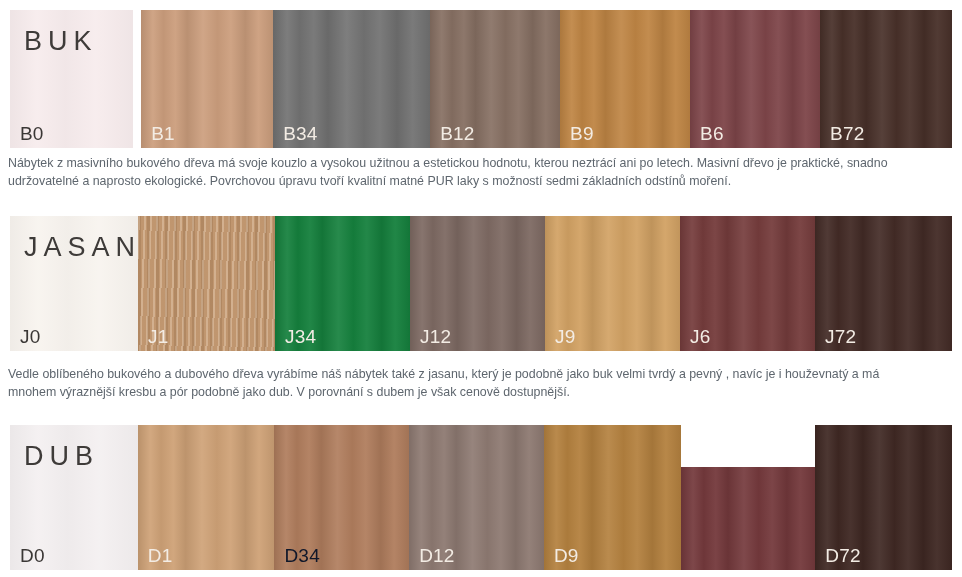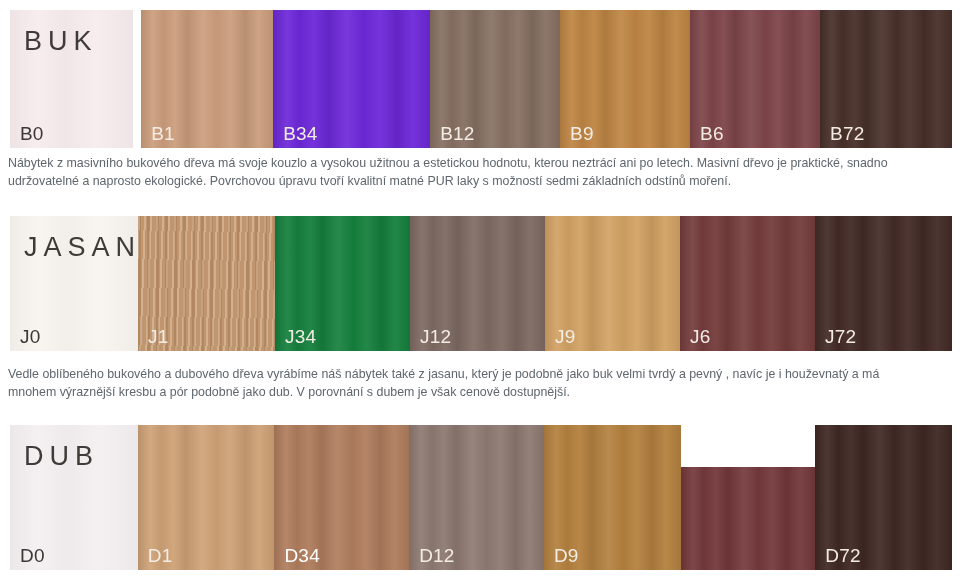--- a/index.html
+++ b/index.html
@@ -130,21 +130,21 @@
   <div class="wood-row" id="row-buk" style="top: 10px; height: 138px;">
     <div class="swatch" style="width: 128px; background: rgb(247, 236, 237);">
       <div class="grain soft"></div>
       <span class="wood-title">BUK</span>
       <span class="swatch-label" style="color: rgb(58, 55, 53);">B0</span>
     </div>
     <div class="swatch" style="width: 137px; background: rgb(204, 158, 125); margin-left: 8px;">
       <div class="grain broad"></div>
       <span class="swatch-label" style="color: rgb(243, 236, 228);">B1</span>
     </div>
-    <div class="swatch" style="width: 163px; background: #6d28d9;">
+    <div class="swatch" style="width: 163px; background: #737373;">
       <div class="grain broad"></div>
       <span class="swatch-label" style="color: rgb(243, 236, 228);">B34</span>
     </div>
     <div class="swatch" style="width: 135px; background: rgb(135, 112, 99);">
       <div class="grain broad"></div>
       <span class="swatch-label" style="color: rgb(243, 236, 228);">B12</span>
     </div>
     <div class="swatch" style="width: 135px; background: rgb(191, 133, 68);">
       <div class="grain broad"></div>
       <span class="swatch-label" style="color: rgb(243, 236, 228);">B9</span>
@@ -206,21 +206,21 @@
       <div class="grain soft"></div>
       <span class="wood-title">DUB</span>
       <span class="swatch-label" style="color: rgb(58, 55, 53);">D0</span>
     </div>
     <div class="swatch" style="width: 137px; background: rgb(207, 162, 119);">
       <div class="grain broad"></div>
       <span class="swatch-label" style="color: rgb(243, 236, 228);">D1</span>
     </div>
     <div class="swatch" style="width: 135px; background: rgb(176, 125, 93);">
       <div class="grain broad"></div>
-      <span class="swatch-label" style="color: #ffffff;">D34</span>
+      <span class="swatch-label" style="color: #0f172a;">D34</span>
     </div>
     <div class="swatch" style="width: 135px; background: rgb(142, 122, 114);">
       <div class="grain broad"></div>
       <span class="swatch-label" style="color: rgb(243, 236, 228);">D12</span>
     </div>
     <div class="swatch" style="width: 137px; background: rgb(180, 129, 63);">
       <div class="grain broad"></div>
       <span class="swatch-label" style="color: rgb(243, 236, 228);">D9</span>
     </div>
     <div class="swatch" style="width: 135px; background: rgb(116, 57, 60); margin-top: 42px;">

